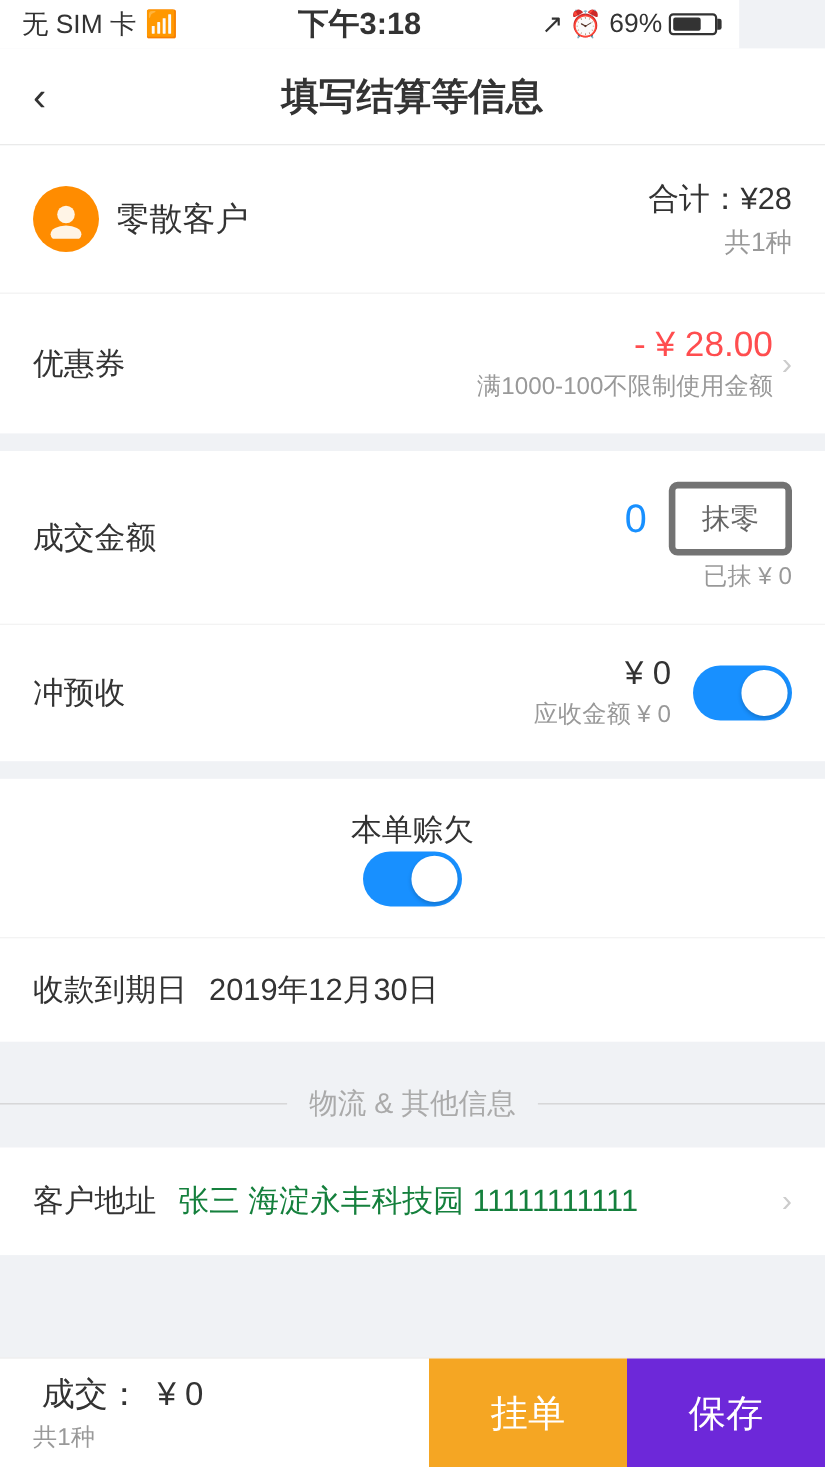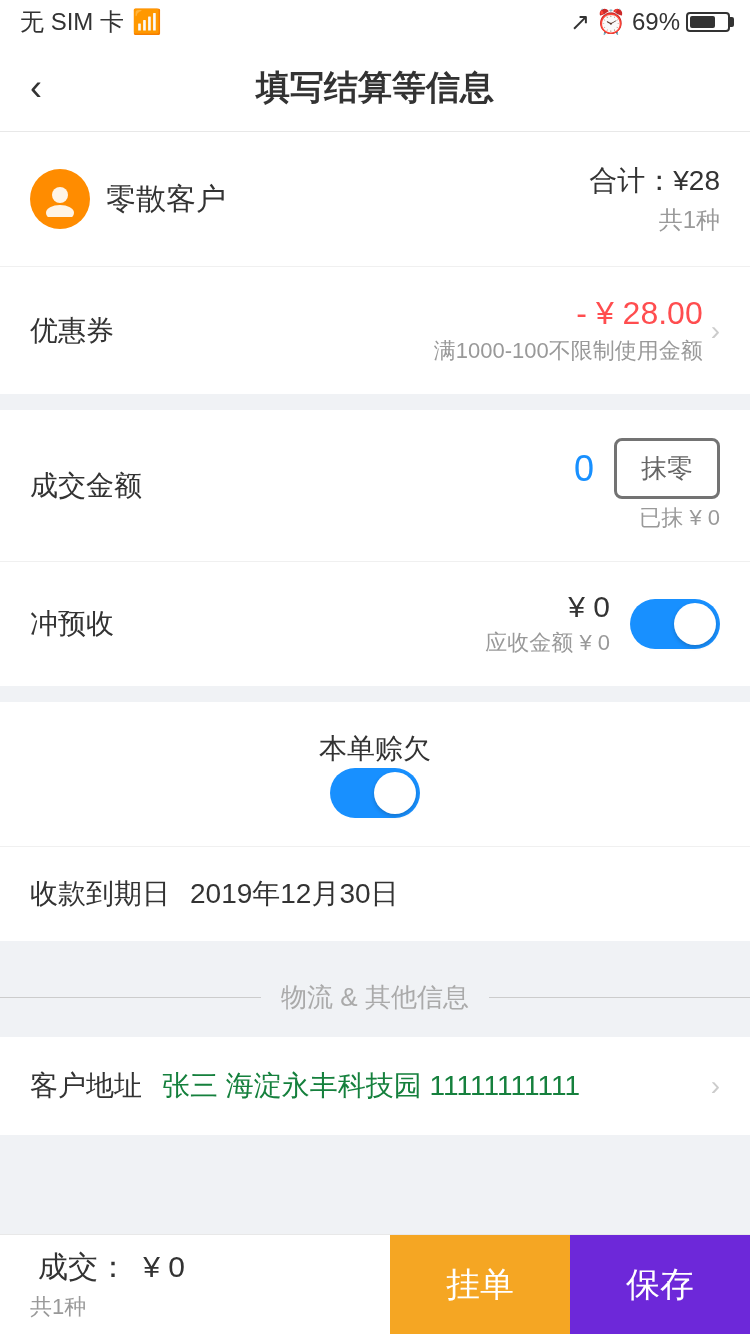--- a/index.html
+++ b/index.html
@@ -8,21 +8,21 @@
       width: 750px;
       min-height: 1334px;
       background: #f0f2f5;
       font-family: -apple-system, "PingFang SC", "Helvetica Neue", sans-serif;
       font-size: 28px;
       color: #333;
     }
 
     
     .status-bar {
-      width: 750px;
+      width: 672px;
       height: 44px;
       background: #fff;
       display: flex;
       align-items: center;
       justify-content: space-between;
       padding: 0 20px;
       font-size: 24px;
       font-weight: 500;
     }
     .status-left { display: flex; align-items: center; gap: 8px; }
@@ -120,21 +120,21 @@
       align-items: center;
       justify-content: space-between;
       border-bottom: 1px solid #f0f0f0;
       min-height: 90px;
     }
     .form-row:last-child { border-bottom: none; }
 
     .amount-right { display: flex; align-items: center; gap: 20px; }
     .amount-value { font-size: 36px; color: #1890ff; font-weight: 400; min-width: 30px; text-align: right; }
     .round-zero-btn {
-      border: 3px solid #737373;
+      border: 6px solid #737373;
       border-radius: 8px;
       padding: 10px 24px;
       font-size: 26px;
       color: #666;
       background: #fff;
       cursor: pointer;
     }
     .already-rounded { font-size: 22px; color: #999; text-align: right; margin-top: 4px; }
 
     .prepay-right { text-align: right; display: flex; align-items: center; gap: 20px; }
@@ -254,20 +254,21 @@
     }
   </style>
 </head>
 <body>
 
 <div class="status-bar">
   <div class="status-left">
     <span>无 SIM 卡</span>
     <span>📶</span>
   </div>
+  <div class="status-center">下午3:18</div>
   <div class="status-right">
     <span>↗</span>
     <span>⏰</span>
     <span>69%</span>
     <div class="battery">
       <div class="battery-fill"></div>
     </div>
   </div>
 </div>
 

